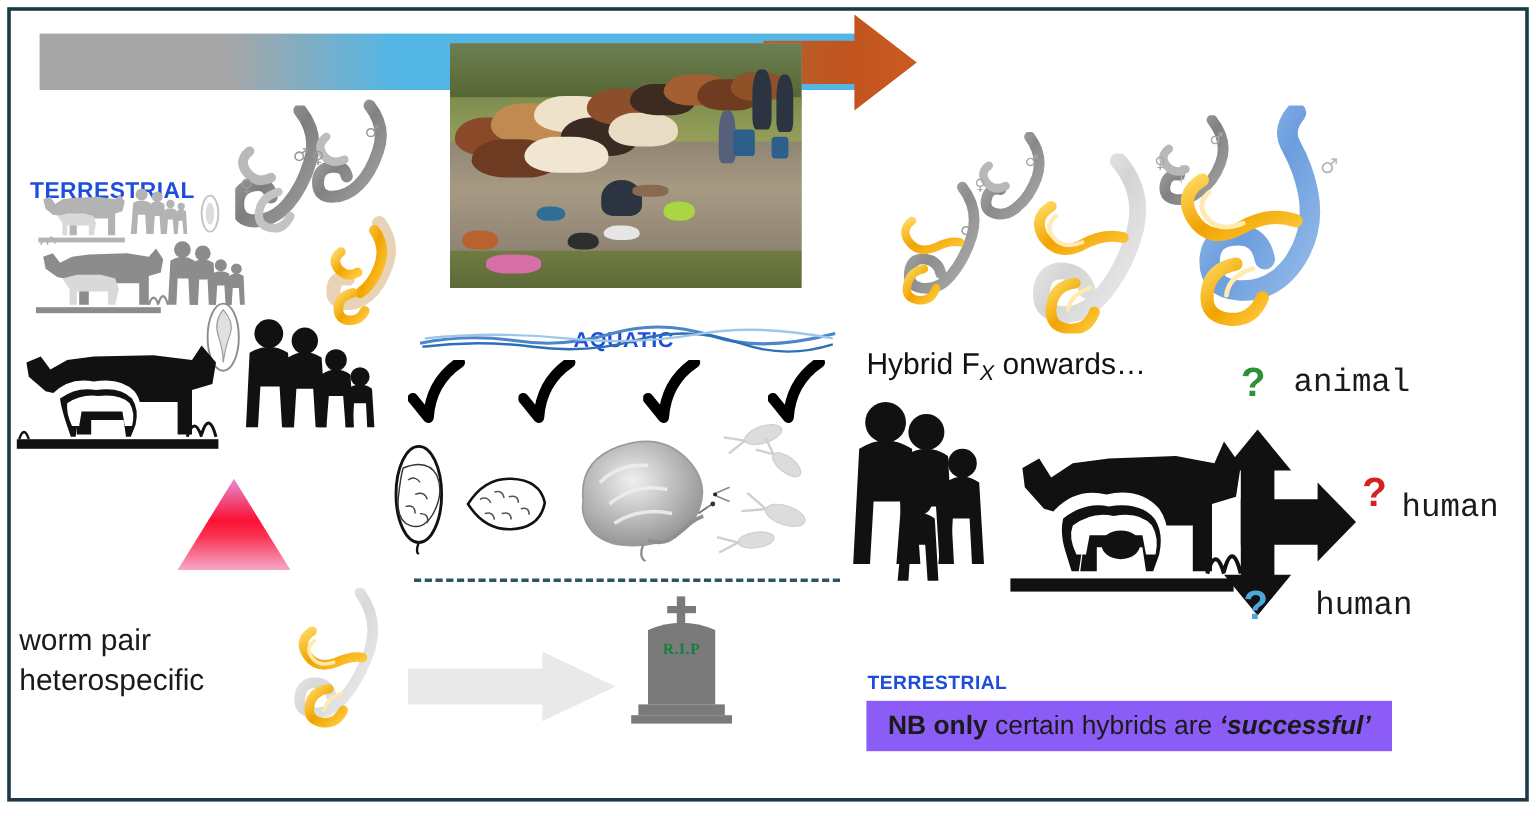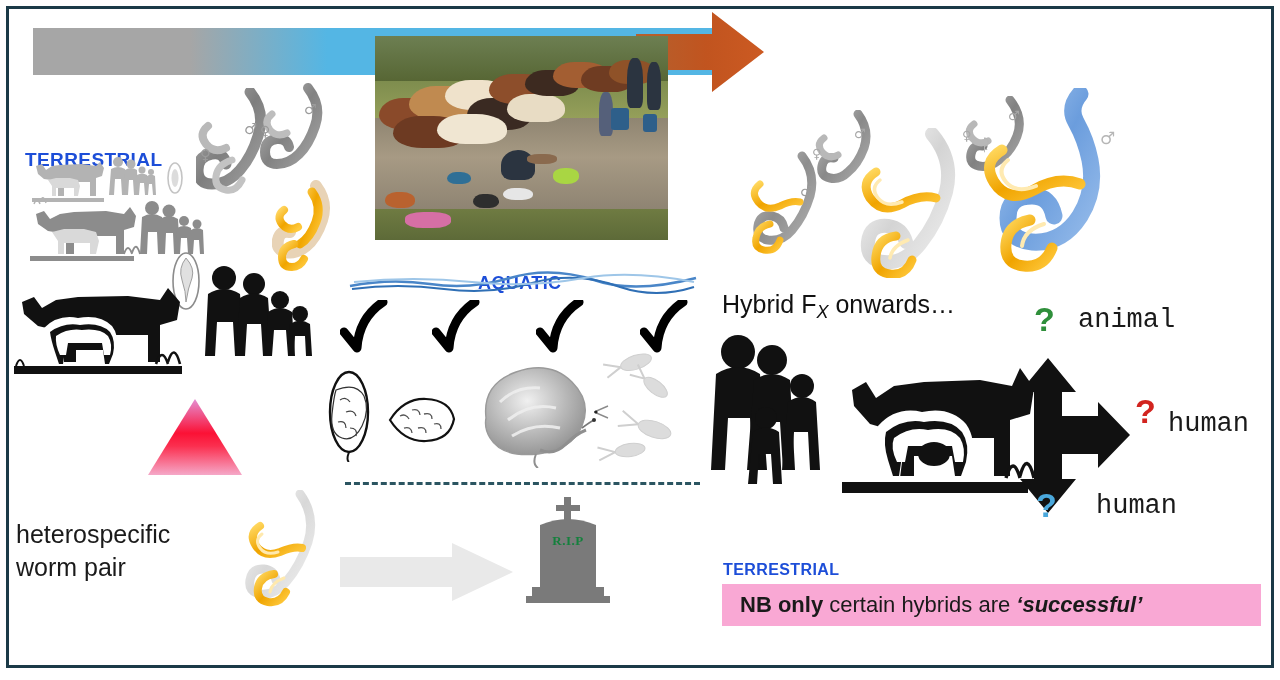--- a/index.html
+++ b/index.html
@@ -101,21 +101,21 @@
   .outlabel{position:absolute;font-size:27px;color:#1a1a1a;font-family:Liberation Mono, monospace;}
   #q-animal{left:1034px;top:302px;color:#2f8f3b;}
   #l-animal{left:1078px;top:305px;}
   #q-human{left:1135px;top:394px;color:#d2241f;}
   #l-human{left:1168px;top:409px;}
   #q-snail{left:1036px;top:488px;color:#4aa8dc;}
   #l-snail{left:1096px;top:491px;}
 
   
   #nb-banner{
-    left:722px;top:584px;width:539px;height:42px;background:#f9a8d4;
+    left:722px;top:584px;width:438px;height:42px;background:#8b5cf6;
     display:flex;align-items:center;
   }
   #nb-banner .txt{
     padding-left:18px;font-size:22px;color:#1a1a1a;white-space:nowrap;
   }
   #nb-banner b{font-weight:bold;}
   #nb-banner i{font-weight:bold;font-style:italic;}
 
   
   .sil-light{fill:#b3b3b3;}
@@ -291,22 +291,22 @@
           <stop offset="0.45" stop-color="#fb1135"></stop>
           <stop offset="0.62" stop-color="#fb2f4f"></stop>
           <stop offset="1" stop-color="#f5a8c8"></stop>
         </linearGradient>
       </defs>
       <polygon points="49,2 96,78 2,78" fill="url(#tri)"></polygon>
     </svg>
   </div>
 
   <div class="abs" id="hetero">
+    <div>worm pair</div>
     <div>heterospecific</div>
-    <div>worm pair</div>
   </div>
 
   <div class="abs" style="left:244px;top:490px;">
     <svg width="92" height="120" viewBox="0 0 92 120">
       <defs>
         <linearGradient id="yw2" x1="0" y1="0" x2="1" y2="1">
           <stop offset="0" stop-color="#ffd75f"></stop>
             <stop offset="0.5" stop-color="#efa400"></stop>
             <stop offset="1" stop-color="#ffca3f"></stop>
         </linearGradient>

